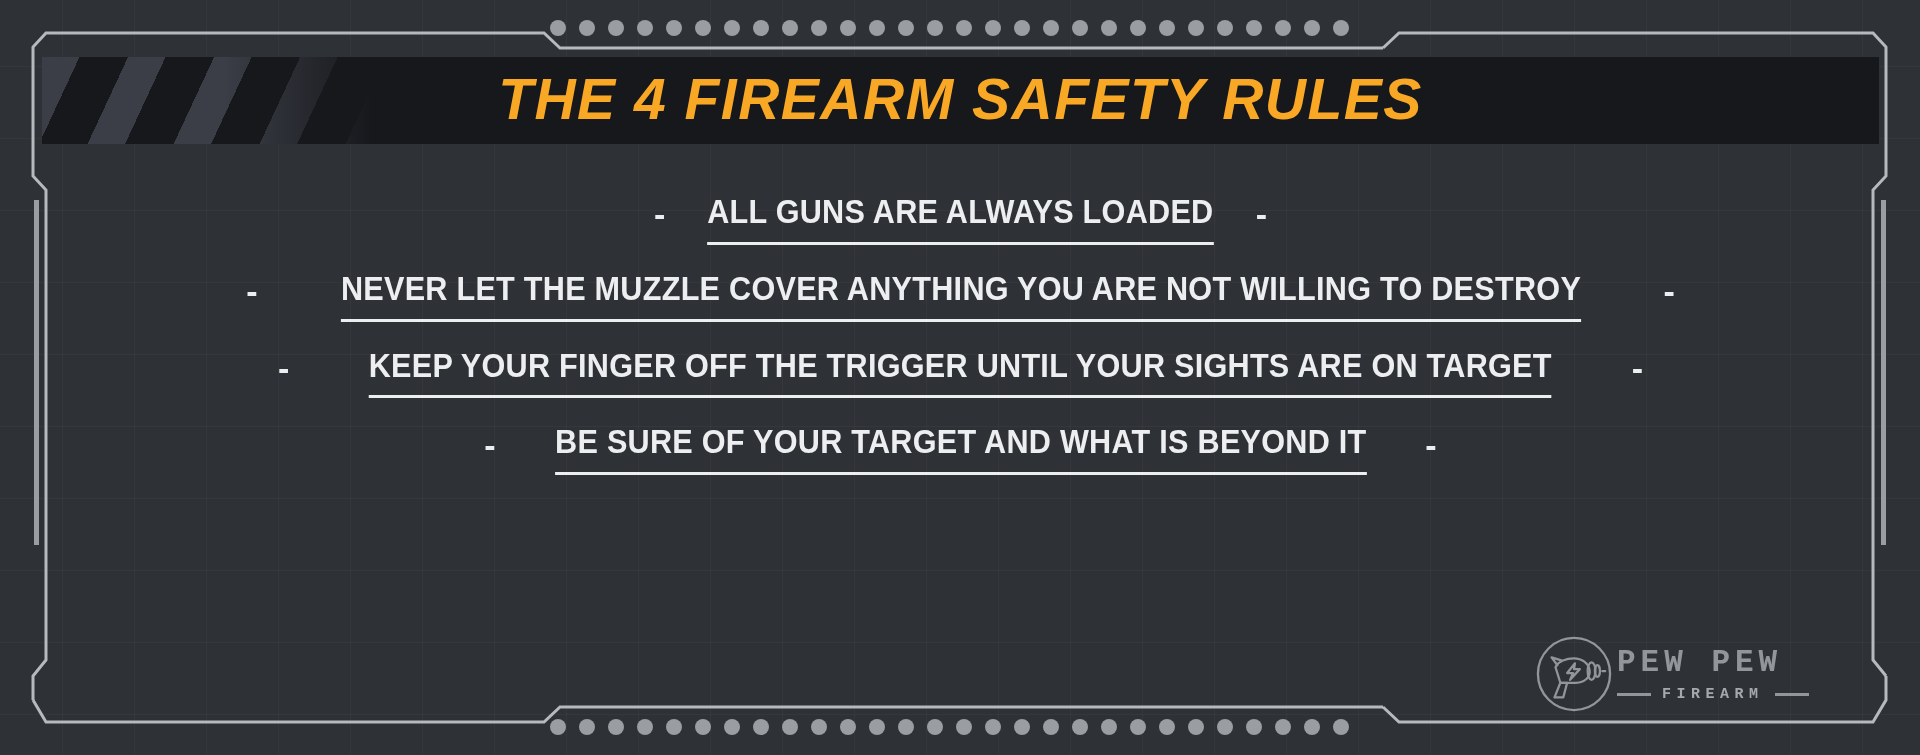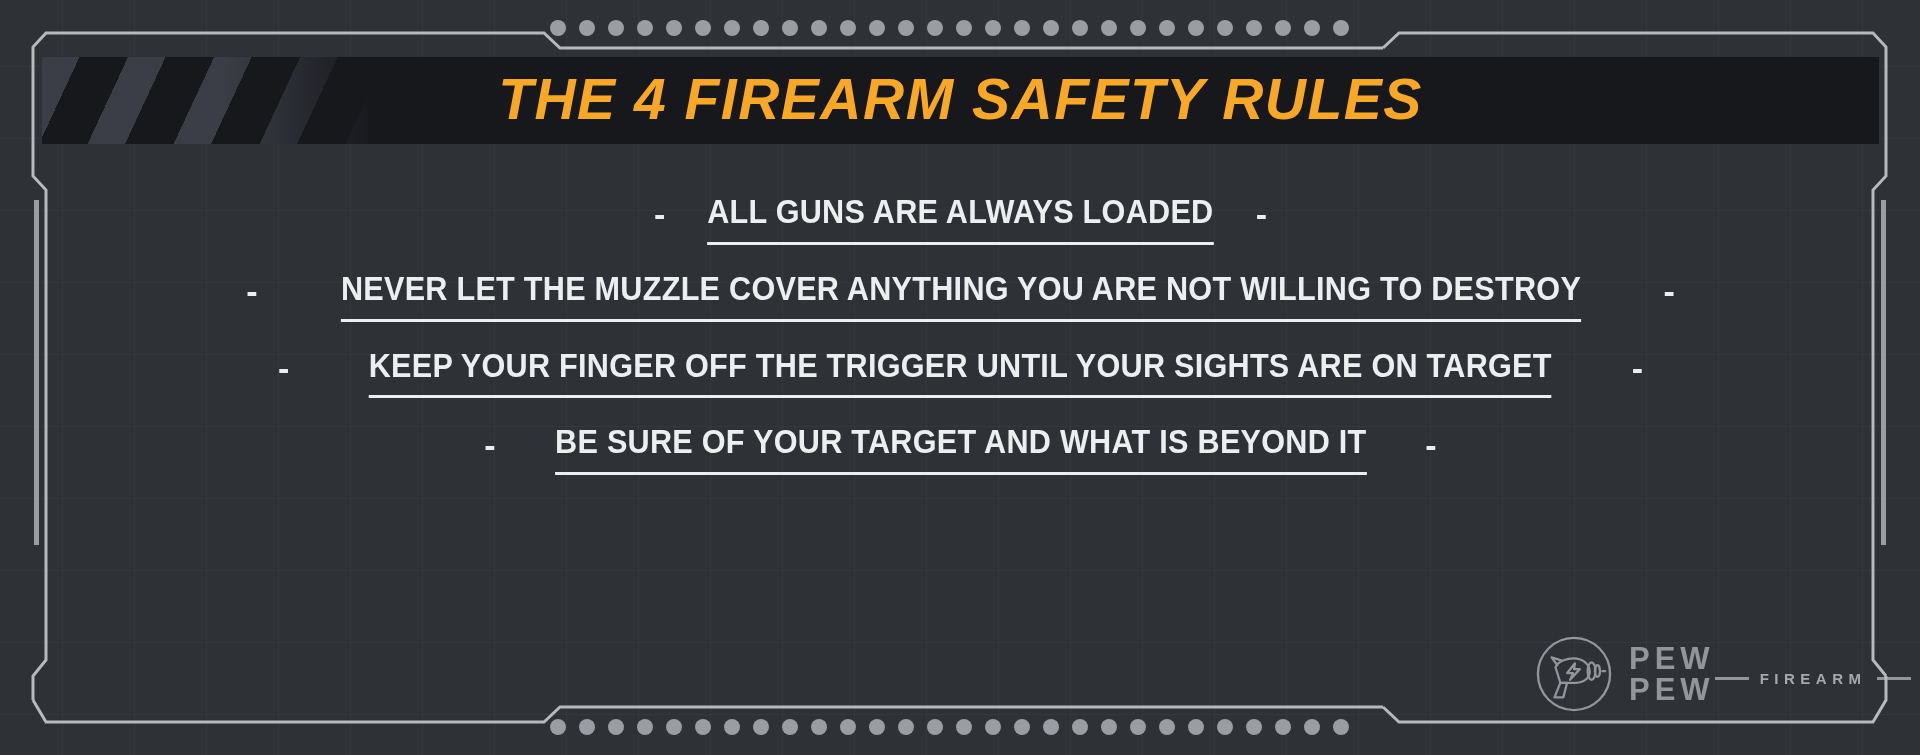--- a/index.html
+++ b/index.html
@@ -112,23 +112,24 @@
   
   .logo {
     position:absolute;
     left:1535px; top:628px;
     width:330px; height:92px;
     display:flex; align-items:center;
     opacity:0.72;
   }
   .logo-mark { width:78px; height:78px; flex:0 0 78px; }
   .logo-words {
-    margin-left:16px;
-    display:flex; flex-direction:row;
+    margin-left:4px;
+    display:flex; flex-direction:column;
     justify-content:center;
+    font-family:Liberation Mono, monospace;
   }
   .logo-main {
     color:#b9bcc1;
     font-size:31px;
     font-weight:bold;
     letter-spacing:5px;
     line-height:1;
   }
   .logo-sub-row {
     display:flex; align-items:center;

